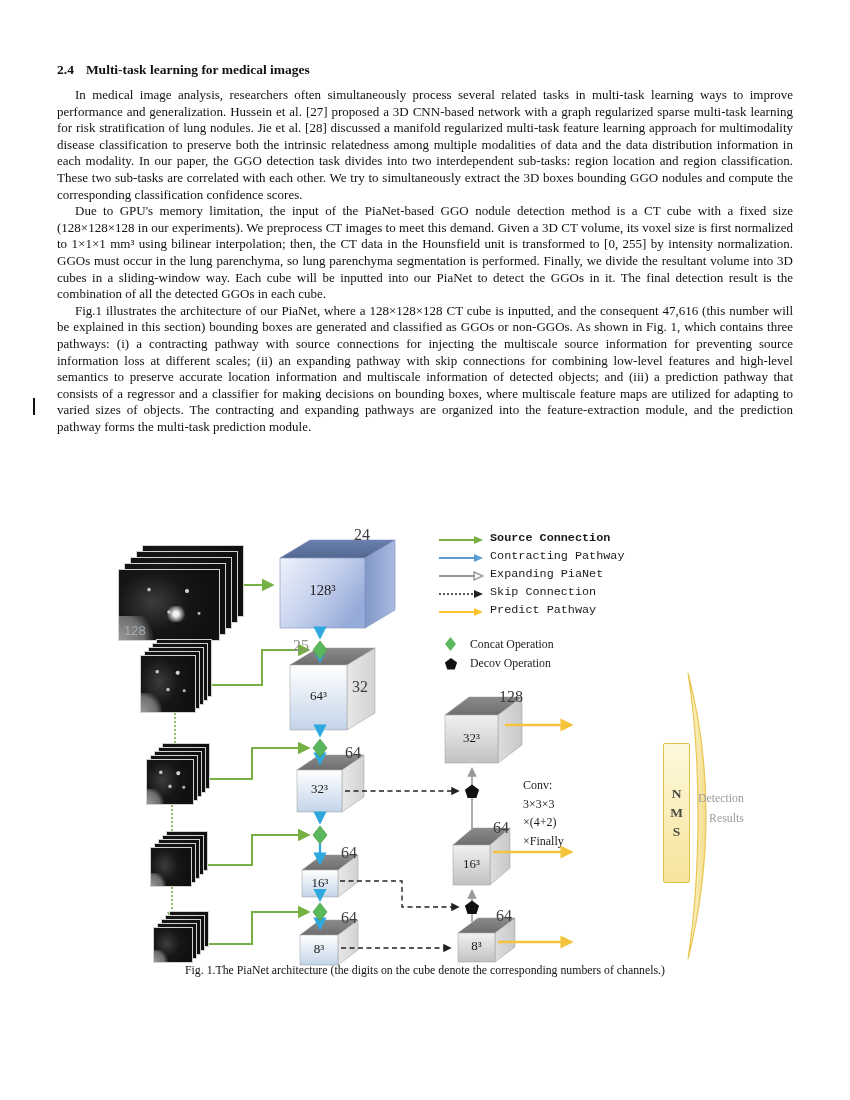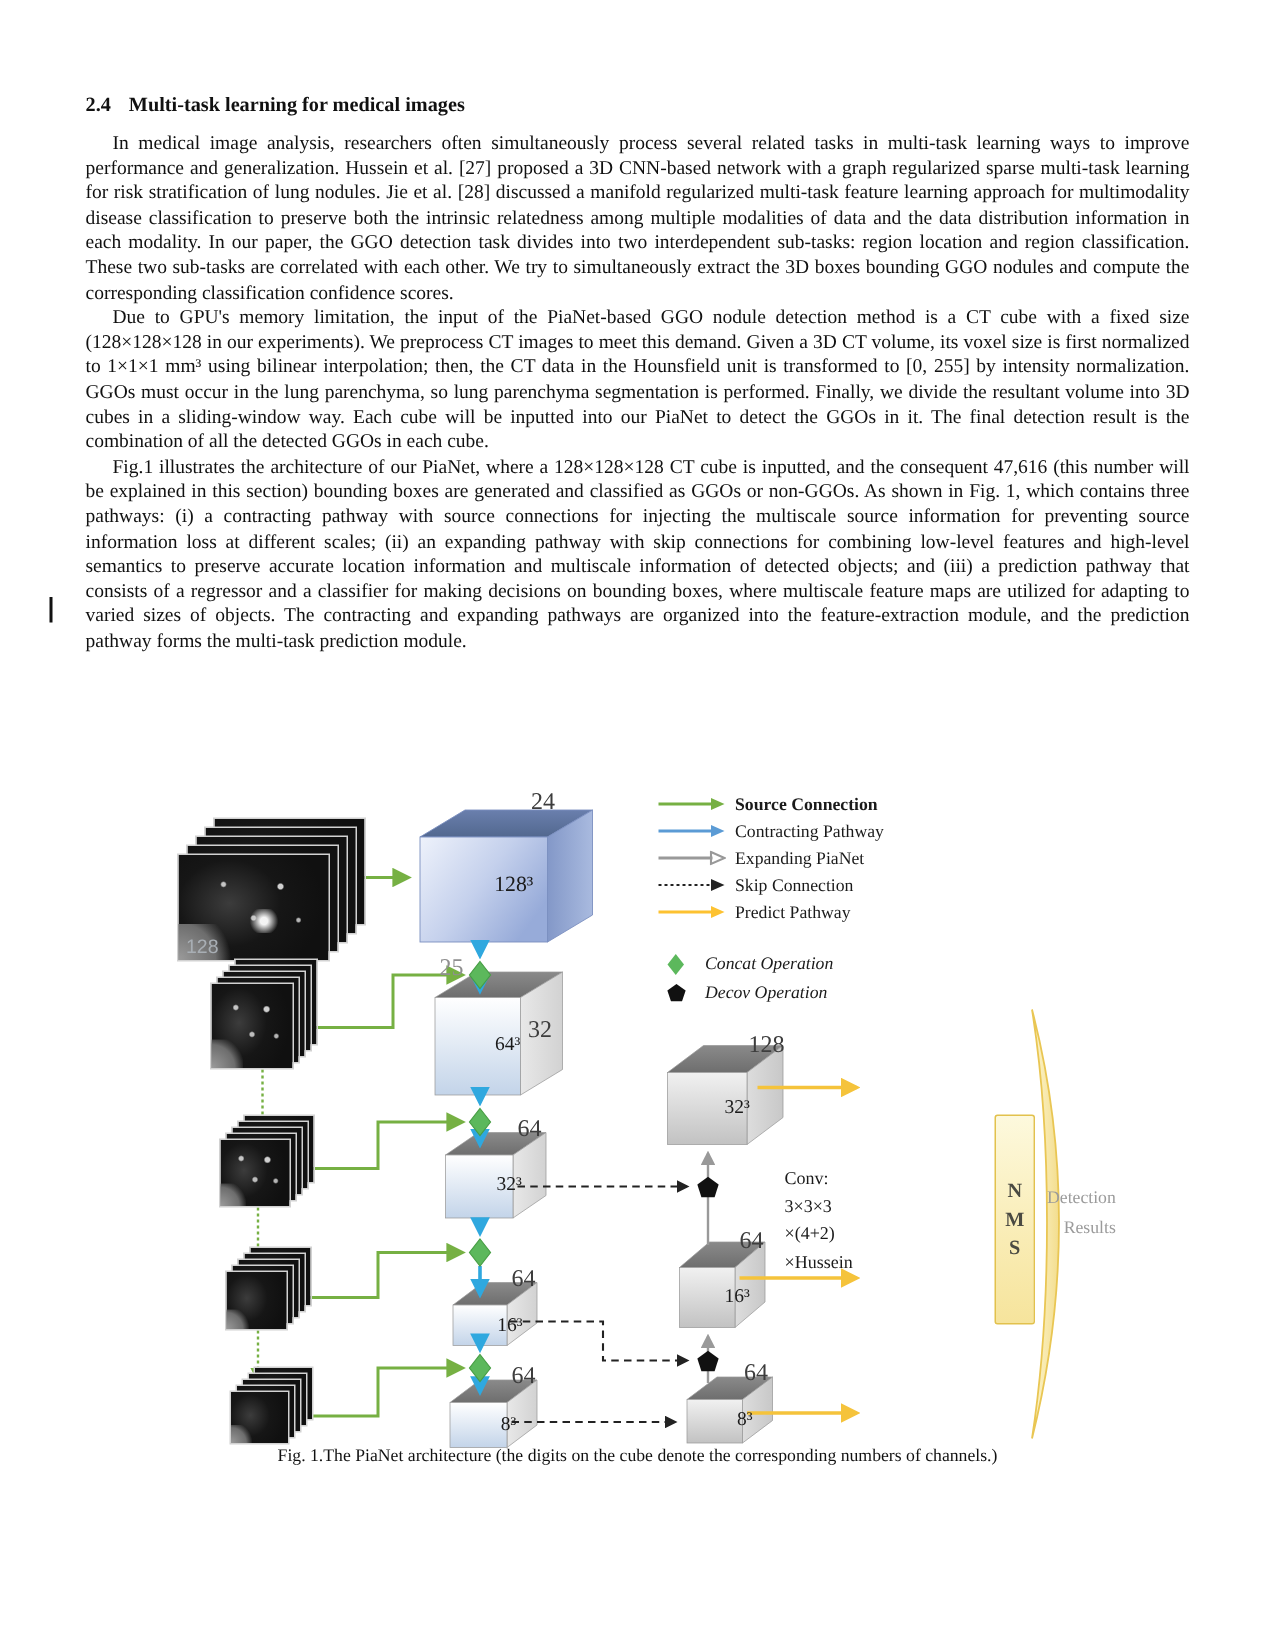--- a/index.html
+++ b/index.html
@@ -9,21 +9,21 @@
   #text-col{position:absolute;left:57px;top:62px;width:736px;}
   .h-small{font-size:13.5px;font-weight:bold;margin:0 0 9px 0;}
   .h-big{font-size:17.5px;font-weight:bold;margin:24px 0 11px 0;}
   .h-num{margin-right:12px;text-align:right;}
   p.body{font-size:13px;line-height:16.6px;text-align:justify;margin:0;text-indent:18px;}
   #change-bar{position:absolute;left:33px;top:398px;width:2px;height:17px;background:#111;}
   
   #figure{position:absolute;left:0;top:525px;width:850px;height:470px;}
   #fig-svg{position:absolute;left:0;top:0;}
   .fig-label{position:absolute;font-family:"Liberation Serif",serif;color:#1a1a1a;}
-  .cube-size{text-align:center;font-size:13px;padding-left:20px;}
+  .cube-size{text-align:center;font-size:13px;}
   .cube-size.big{font-size:14.5px;}
   .chan{font-size:16px;color:#3d3d3d;}
   .chan.dim{color:#8f8f8f;}
   
   .ct-stack{position:absolute;}
   .ct-layer{position:absolute;border:1px solid #d2d2d2;
      background:
        radial-gradient(ellipse 62% 75% at 34% 46%, #3c3c3c 0%, #161616 55%, #101010 100%);
   }
   .ct-layer .tissue{position:absolute;left:0;bottom:0;width:38%;height:34%;
@@ -33,26 +33,26 @@
       radial-gradient(circle at 68% 30%, #cfcfcf 0 1.5px, transparent 2.5px),
       radial-gradient(circle at 50% 60%, #bdbdbd 0 1.2px, transparent 2.2px),
       radial-gradient(circle at 30% 28%, #c5c5c5 0 1.2px, transparent 2.2px),
       radial-gradient(circle at 80% 62%, #b5b5b5 0 1px, transparent 2px);}
   .nodule{position:absolute;left:46%;top:52%;width:22%;height:22%;
      background:radial-gradient(circle, rgba(255,255,255,.95) 0 18%, rgba(220,220,220,.65) 40%, transparent 70%);}
   .stack-label{position:absolute;left:5px;bottom:2px;font-size:13px;color:#a8aeb4;
      font-family:"Liberation Sans",sans-serif;}
   
   #legend{position:absolute;left:438px;top:2px;}
-  .leg-row{display:flex;align-items:center;height:18px;}
+  .leg-row{display:flex;align-items:flex-end;height:18px;font-family:Liberation Mono, monospace;}
   .leg-sample{width:46px;flex:0 0 46px;}
   .leg-label{margin-left:6px;font-size:11.8px;color:#1a1a1a;}
   .leg-label.bold{font-weight:bold;}
   #legend-ops{position:absolute;left:444px;top:108px;}
-  .op-row{display:flex;align-items:center;height:19px;font-style:italic;}
+  .op-row{display:flex;align-items:flex-end;height:19px;}
   .op-sample{width:18px;flex:0 0 18px;display:flex;align-items:center;}
   .op-label{margin-left:8px;font-size:11.8px;color:#1a1a1a;}
   
   #conv-note{position:absolute;left:523px;top:251px;font-size:12px;line-height:18.5px;color:#1a1a1a;}
   
   #predictor{position:absolute;left:580px;top:145px;width:76px;height:288px;box-sizing:border-box;
      border:1px solid #e0956b;
      background:linear-gradient(180deg,#fdf0e4 0%,#fbdcc8 40%,#f3b697 100%);}
   .pred-line{font-size:12px;line-height:18.6px;text-align:center;color:#2b2b2b;}
   #pred-main{margin-top:50px;}
@@ -413,21 +413,21 @@
             </svg>
           </span>
         <span class="op-label">Decov Operation</span>
       </div>
     </div>
 
     <div id="conv-note">
       <div>Conv:</div>
       <div>3×3×3</div>
       <div>×(4+2)</div>
-      <div>×Hussein</div>
+      <div>×Finally</div>
     </div>
 
 
     <div id="nms">
       <span class="nms-letter">N</span>
       <span class="nms-letter">M</span>
       <span class="nms-letter">S</span>
     </div>
     <div id="det-results">
       <div>Detection</div>

